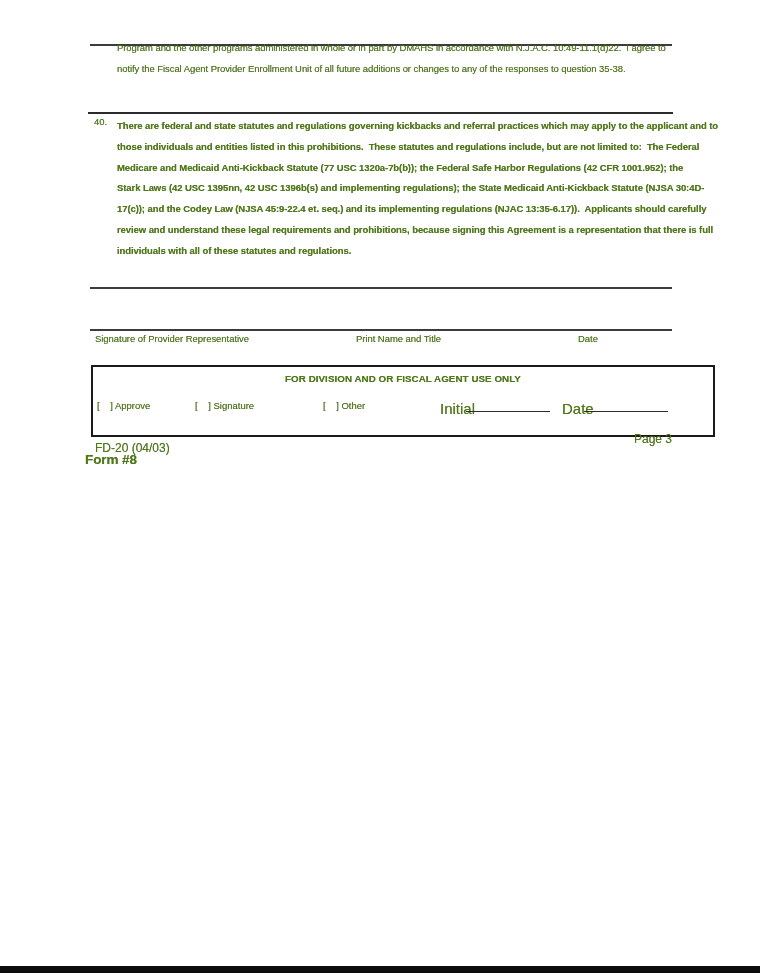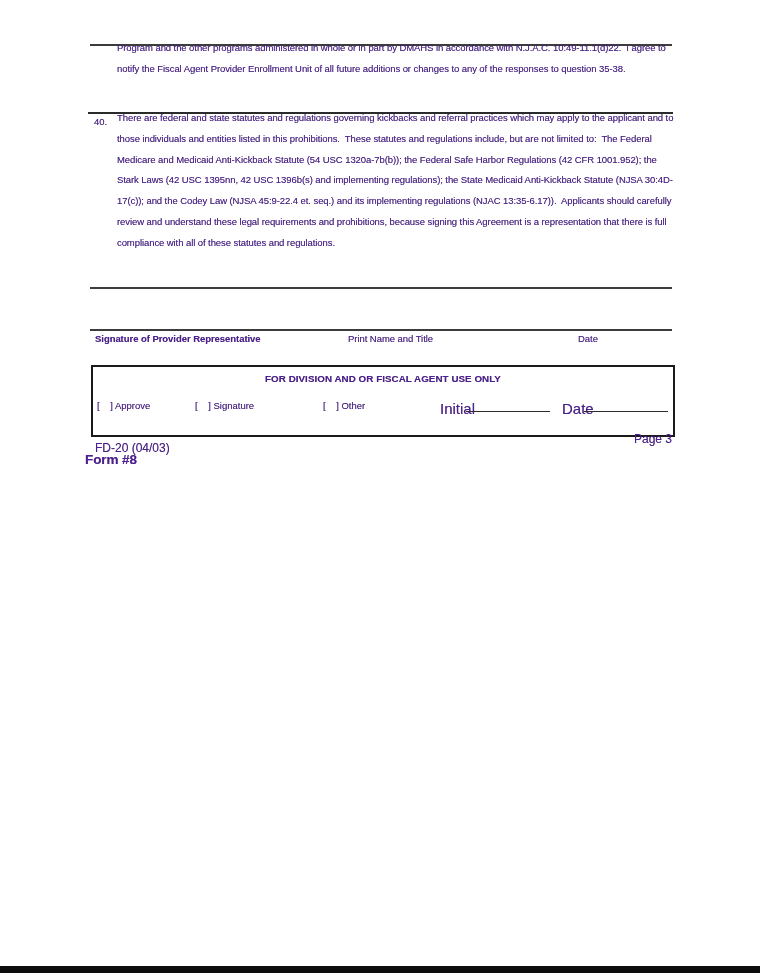--- a/index.html
+++ b/index.html
@@ -6,21 +6,21 @@
     margin: 0;
     padding: 0;
     background: #ffffff;
   }
   .page {
     position: relative;
     width: 760px;
     height: 975px;
     background: #ffffff;
     font-family: "Liberation Sans", sans-serif;
-    color: #4c1d95;
+    color: #4d7c0f;
     overflow: hidden;
     text-shadow: 0 0 0.5px rgba(35,35,35,0.55); 
   }
   .tline {
     white-space: pre;
     font-size: 9.5px;
     line-height: 20.8px;
     letter-spacing: -0.08px;
   }
   .rule {
@@ -43,30 +43,32 @@
     position: absolute;
     left: 94px;
     top: 112px;
     width: 22px;
     font-size: 9.5px;
     line-height: 20.8px;
   }
   .item40-block {
     position: absolute;
     left: 117px;
-    top: 108px;
+    top: 116px;
     width: 560px;
+    font-weight: bold;
   }
   .division-box {
     position: absolute;
     left: 91px;
     top: 365px;
     width: 580px;
     height: 68px;
     border: 2px solid #1a1a1a;
+    padding-left: 40px;
   }
   .division-box-title {
     position: absolute;
     top: 6px;
     left: 0;
     width: 100%;
     text-align: center;
     font-weight: bold;
     font-size: 9.8px;
     letter-spacing: 0.05px;
@@ -124,32 +126,32 @@
     <div class="tline">Program and the other programs administered in whole or in part by DMAHS in accordance with N.J.A.C. 10:49-11.1(d)22.  I agree to</div>
     <div class="tline">notify the Fiscal Agent Provider Enrollment Unit of all future additions or changes to any of the responses to question 35-38.</div>
   </div>
 
   <div class="rule" style="left:88px; top:112px; width:585px; height:2px; background:#2b2b2b;"></div>
 
   <div class="item40-number tline">40.</div>
   <div class="item40-block">
     <div class="tline">There are federal and state statutes and regulations governing kickbacks and referral practices which may apply to the applicant and to</div>
     <div class="tline">those individuals and entities listed in this prohibitions.  These statutes and regulations include, but are not limited to:  The Federal</div>
-    <div class="tline">Medicare and Medicaid Anti-Kickback Statute (54 USC 1320a-7b(b)); the Federal Safe Harbor Regulations (42 CFR 1001.952); the</div>
+    <div class="tline">Medicare and Medicaid Anti-Kickback Statute (77 USC 1320a-7b(b)); the Federal Safe Harbor Regulations (42 CFR 1001.952); the</div>
     <div class="tline">Stark Laws (42 USC 1395nn, 42 USC 1396b(s) and implementing regulations); the State Medicaid Anti-Kickback Statute (NJSA 30:4D-</div>
     <div class="tline">17(c)); and the Codey Law (NJSA 45:9-22.4 et. seq.) and its implementing regulations (NJAC 13:35-6.17)).  Applicants should carefully</div>
     <div class="tline">review and understand these legal requirements and prohibitions, because signing this Agreement is a representation that there is full</div>
-    <div class="tline">compliance with all of these statutes and regulations.</div>
+    <div class="tline">individuals with all of these statutes and regulations.</div>
   </div>
 
   <div class="rule" style="left:90px; top:287px; width:582px; height:2px;"></div>
 
   <div class="rule" style="left:90px; top:329px; width:582px; height:2px;"></div>
-  <div class="label" style="left:95px; top:333px;font-weight:bold;">Signature of Provider Representative</div>
-  <div class="label" style="left:348px; top:333px;">Print Name and Title</div>
+  <div class="label" style="left:95px; top:333px;">Signature of Provider Representative</div>
+  <div class="label" style="left:356px; top:333px;">Print Name and Title</div>
   <div class="label" style="left:578px; top:333px;">Date</div>
 
   <div class="division-box">
     <div class="division-box-title">FOR DIVISION AND OR FISCAL AGENT USE ONLY</div>
 
     <div class="box-option" style="left:4px;">[    ] Approve</div>
     <div class="box-option" style="left:102px;">[    ] Signature</div>
     <div class="box-option" style="left:230px;">[    ] Other</div>
 
     <div class="box-field-label" style="left:347px;">Initial</div>

